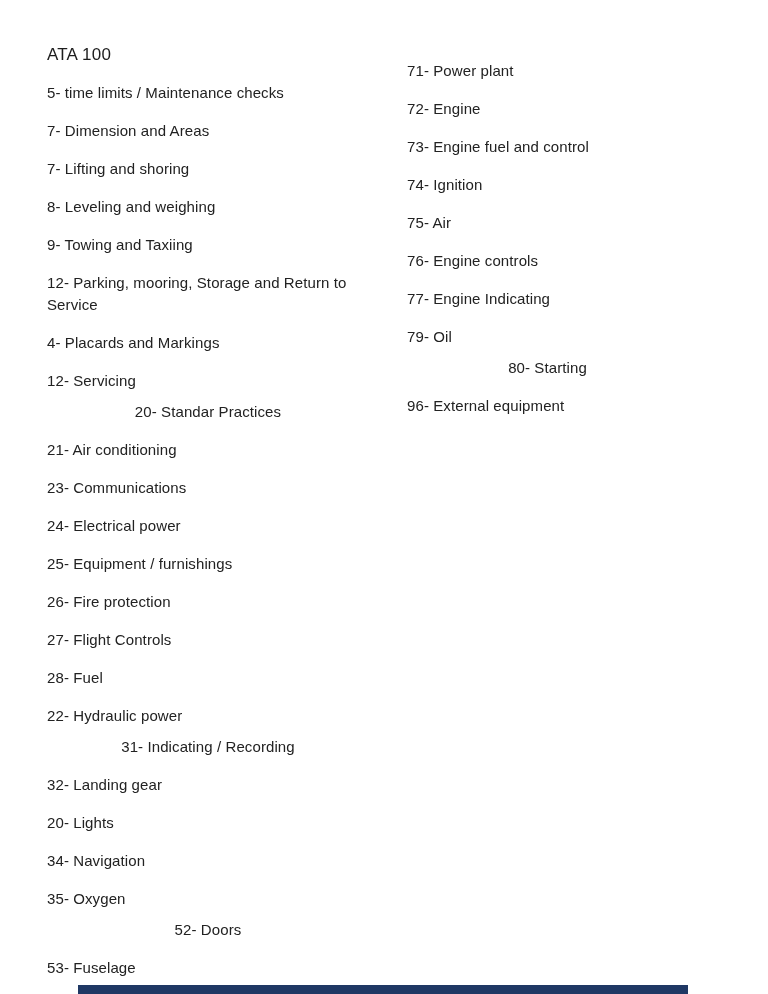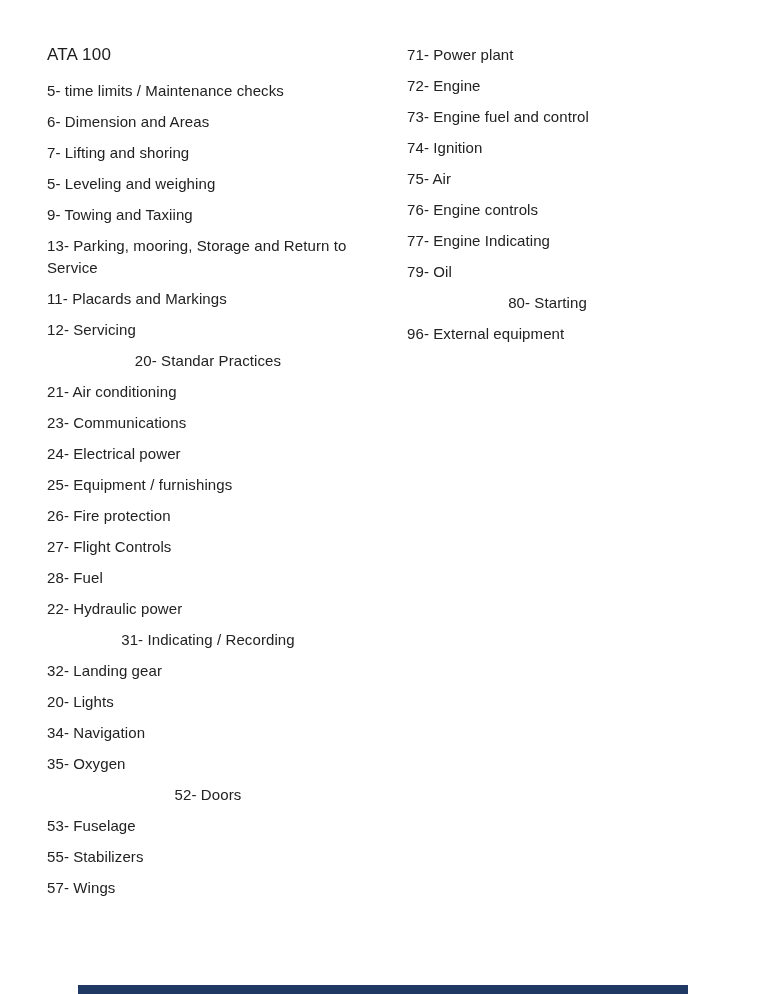--- a/index.html
+++ b/index.html
@@ -35,21 +35,21 @@
     font-size: 17px;
     line-height: 22px;
     font-weight: 400;
     letter-spacing: 0.2px;
     margin: 0 0 14px 0;
     color: #1d1d1d;
   }
   .item {
     font-size: 15px;
     line-height: 22px;
-    margin: 0 0 9px 0;
+    margin: 16px 0 9px 0;
     letter-spacing: 0.1px;
     color: #222222;
   }
   .item.gap-before {
     margin-top: 4px;
     text-align: center;
   }
   .footer-bar {
     position: absolute;
     left: 78px;
@@ -61,26 +61,26 @@
 </style>
 </head>
 <body>
 
 <div class="page">
   <div class="content">
     <div class="col-left">
       <h1 class="doc-title">ATA 100</h1>
       <div>
           <p class="item">5- time limits / Maintenance checks</p>
-          <p class="item">6- Dimension and Areas</p>
+          <p class="item">7- Dimension and Areas</p>
           <p class="item">7- Lifting and shoring</p>
-          <p class="item">5- Leveling and weighing</p>
+          <p class="item">8- Leveling and weighing</p>
           <p class="item">9- Towing and Taxiing</p>
-          <p class="item">13- Parking, mooring, Storage and Return to Service</p>
-          <p class="item">11- Placards and Markings</p>
+          <p class="item">12- Parking, mooring, Storage and Return to Service</p>
+          <p class="item">4- Placards and Markings</p>
           <p class="item">12- Servicing</p>
           <p class="item gap-before">20- Standar Practices</p>
           <p class="item">21- Air conditioning</p>
           <p class="item">23- Communications</p>
           <p class="item">24- Electrical power</p>
           <p class="item">25- Equipment / furnishings</p>
           <p class="item">26- Fire protection</p>
           <p class="item">27- Flight Controls</p>
           <p class="item">28- Fuel</p>
           <p class="item">22- Hydraulic power</p>

